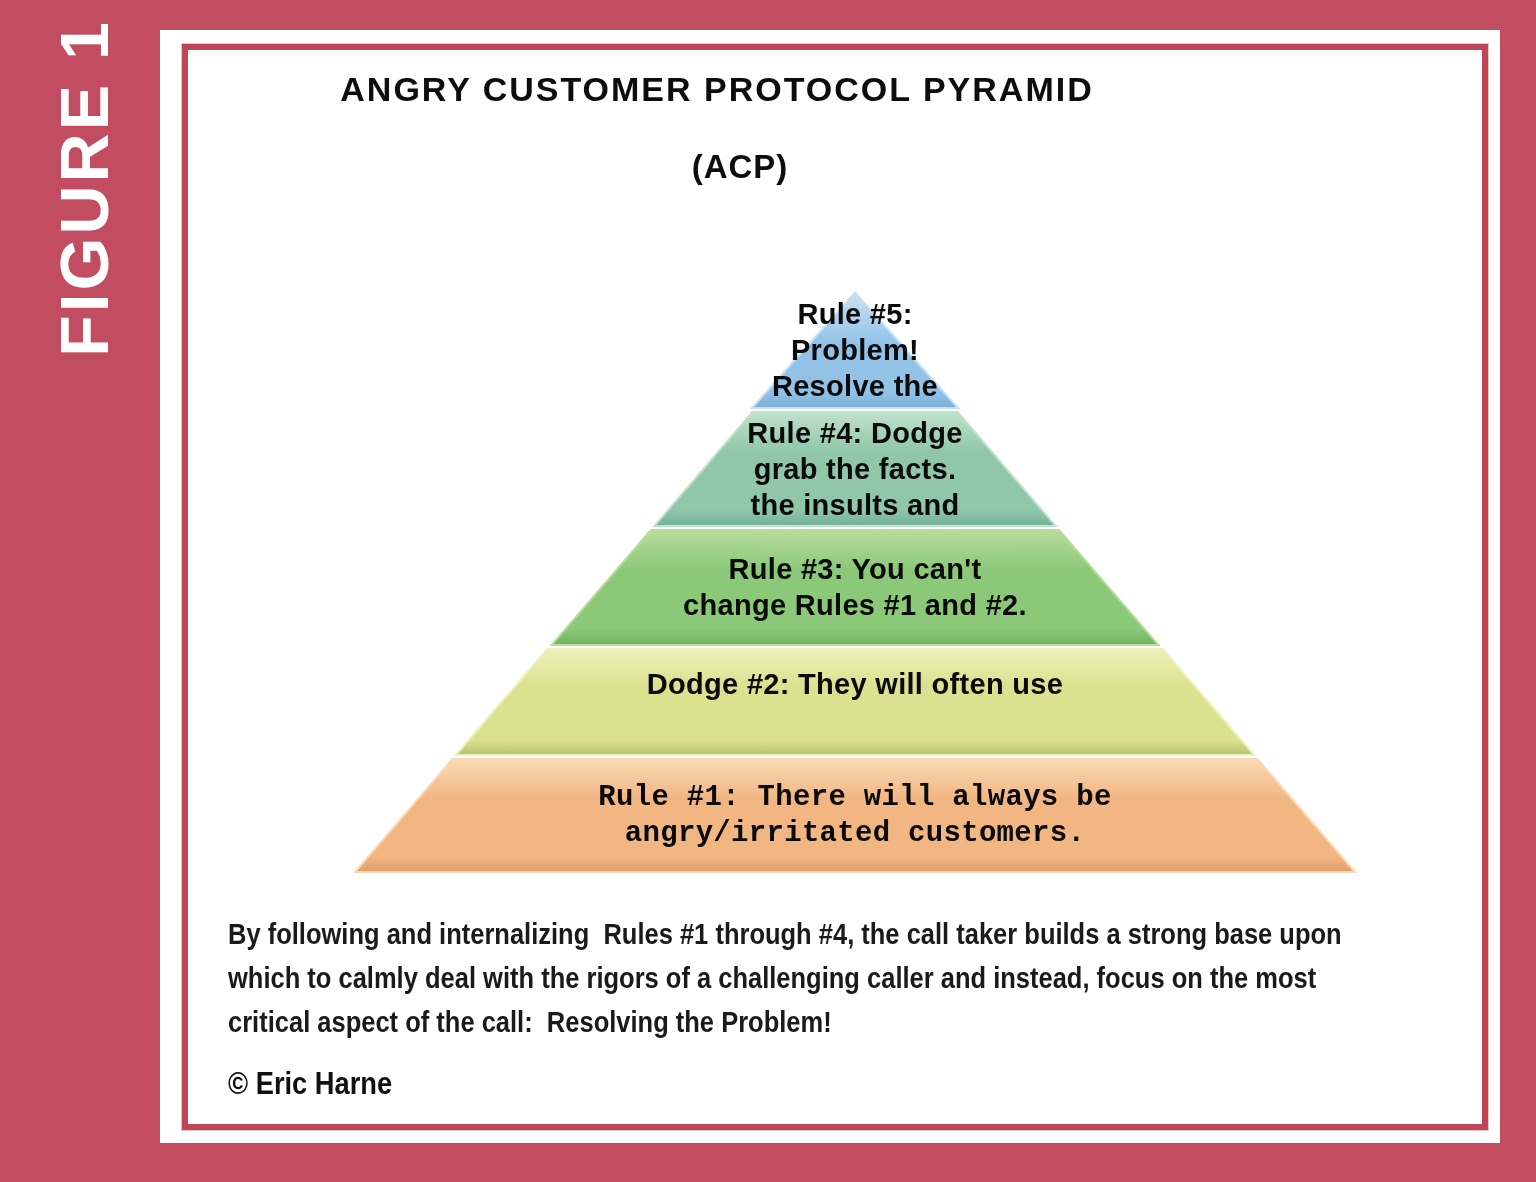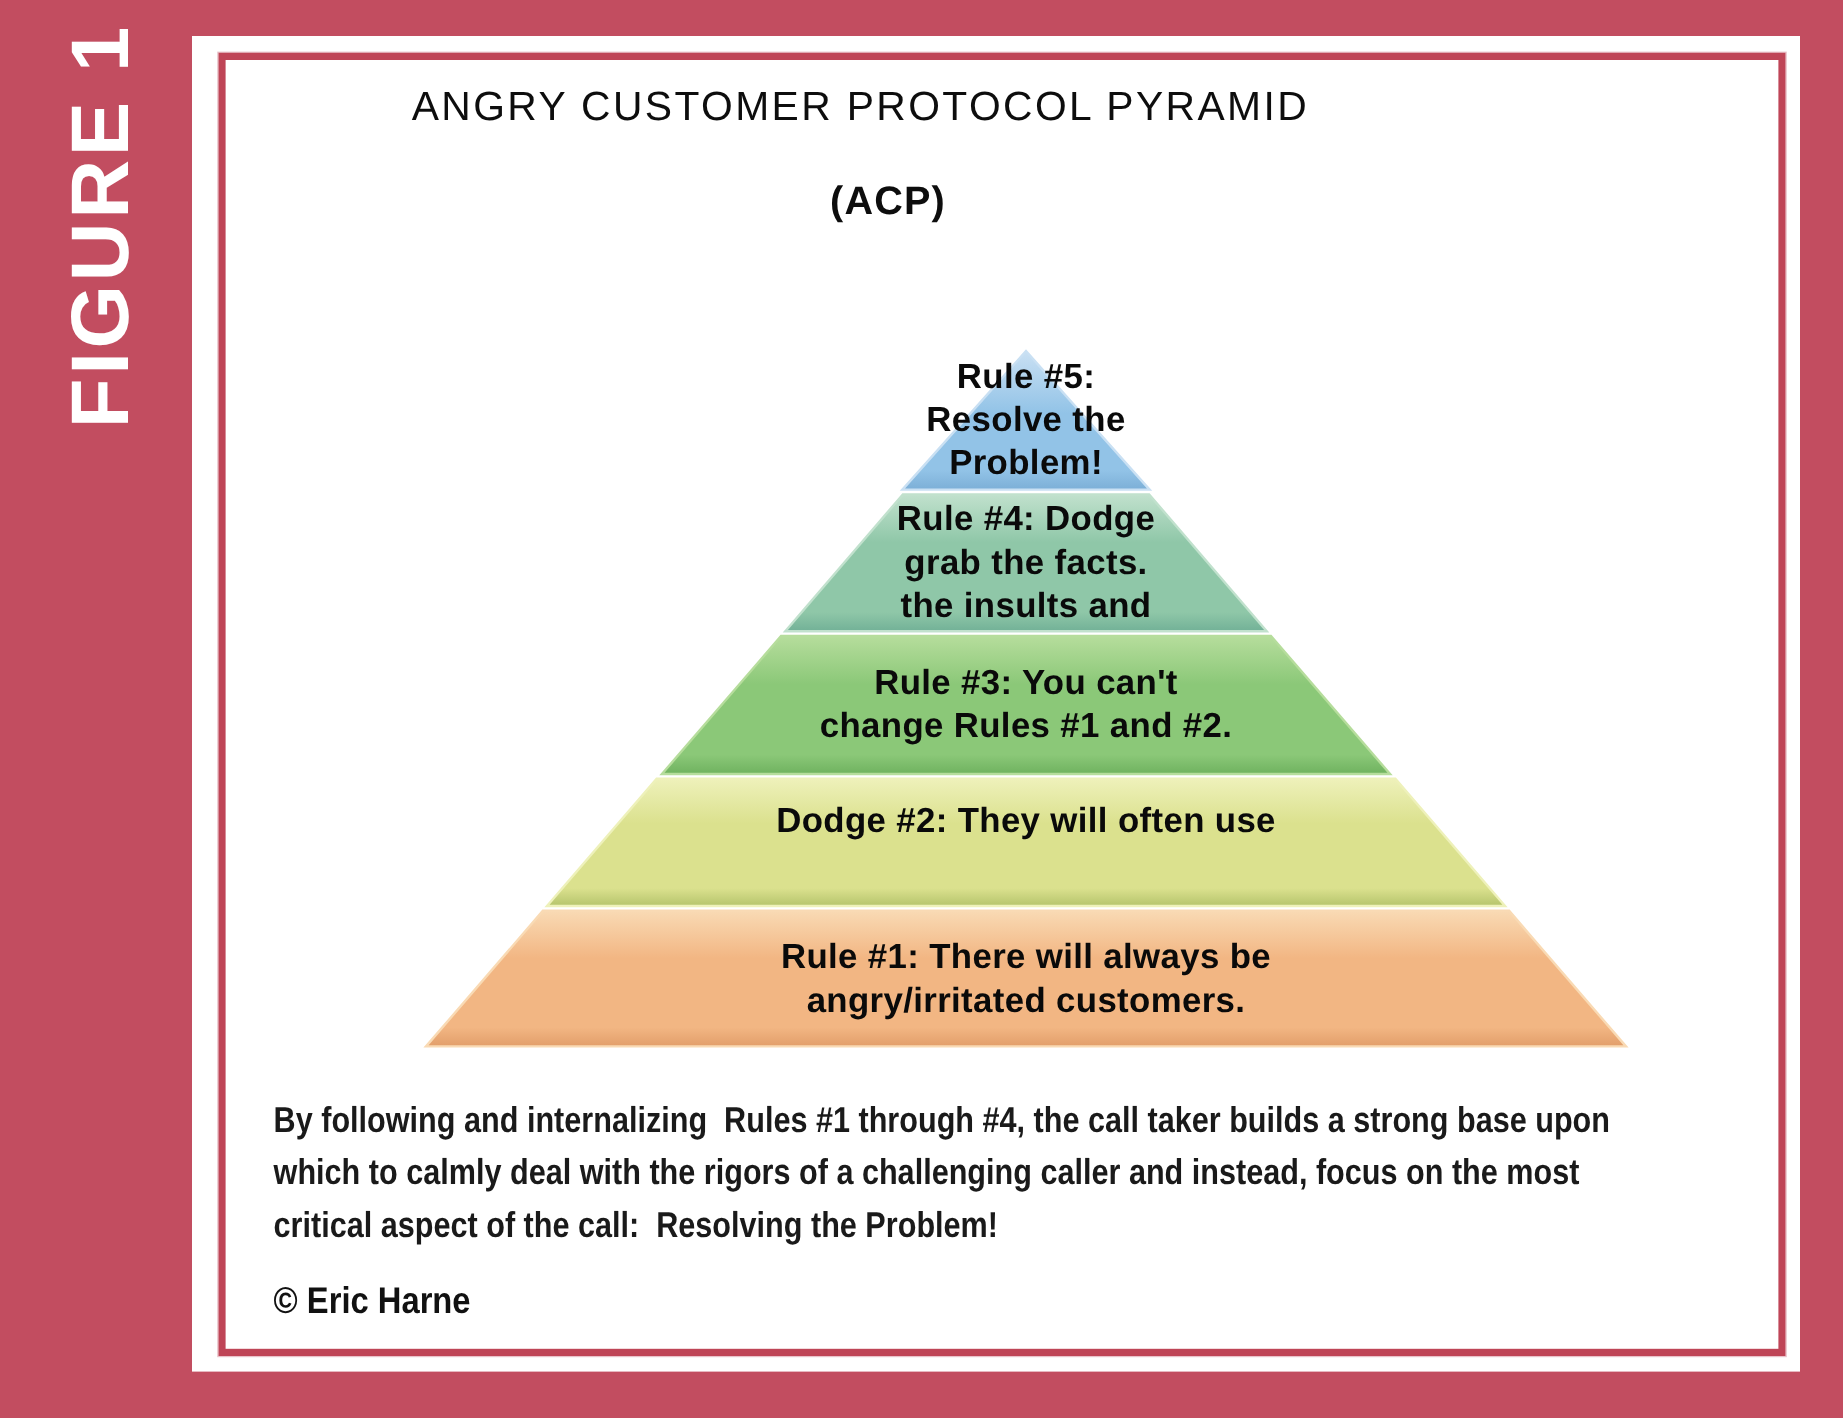--- a/index.html
+++ b/index.html
@@ -36,21 +36,21 @@
     border: 6px solid #bf4557;
     box-sizing: border-box;
     box-shadow: 0 0 0 1px #e9c3ca;
   }
 
   .title {
     position: absolute;
     left: 182px; top: 70px; width: 1070px;
     text-align: center;
     font-size: 34px;
-    font-weight: normal;
+    font-weight: bold;
     letter-spacing: 2px;
     color: #0d0d0d;
   }
   .subtitle {
     position: absolute;
     left: 182px; top: 148px; width: 1116px;
     text-align: center;
     font-size: 33px;
     font-weight: bold;
     letter-spacing: 1px;
@@ -72,21 +72,21 @@
     font-weight: bold;
     line-height: 36px;
     letter-spacing: 0.3px;
     color: #0a0a0a;
   }
   .tier-text div { white-space: pre; }
   .t5 { top: 296px; }
   .t4 { top: 415px; }
   .t3 { top: 551px; }
   .t2 { top: 666px; }
-  .t1 { top: 780px; }
+  .t1 { top: 780px; font-family: Liberation Mono, monospace; }
 
   .caption {
     position: absolute;
     left: 228px; top: 912px;
     transform: scaleX(0.85);
     transform-origin: 0 0;
     font-size: 30px;
     font-weight: bold;
     line-height: 44px;
     color: #1a1a1a;
@@ -153,22 +153,22 @@
 
     <polygon points="855,292.5 958,408 752,408" fill="url(#g5)" stroke="#c9e0f3" stroke-width="2"></polygon>
     <polygon points="752.4,412 957.6,412 1055.6,526 654.4,526" fill="url(#g4)" stroke="#c1e1cd" stroke-width="2"></polygon>
     <polygon points="650.9,530 1059.1,530 1158.4,645 551.6,645" fill="url(#g3)" stroke="#b6dd9c" stroke-width="2"></polygon>
     <polygon points="547.2,649 1162.8,649 1254.2,755 455.8,755" fill="url(#g2)" stroke="#eef1ba" stroke-width="2"></polygon>
     <polygon points="452.4,759 1257.6,759 1355,872 355,872" fill="url(#g1)" stroke="#f9dab4" stroke-width="2"></polygon>
   </svg>
 
   <div class="tier-text t5">
     <div>Rule #5:</div>
+    <div>Problem!</div>
     <div>Resolve the</div>
-    <div>Problem!</div>
   </div>
 
   <div class="tier-text t4">
     <div>Rule #4: Dodge</div>
     <div>grab the facts.</div>
     <div>the insults and</div>
   </div>
 
   <div class="tier-text t3">
     <div>Rule #3: You can't</div>

